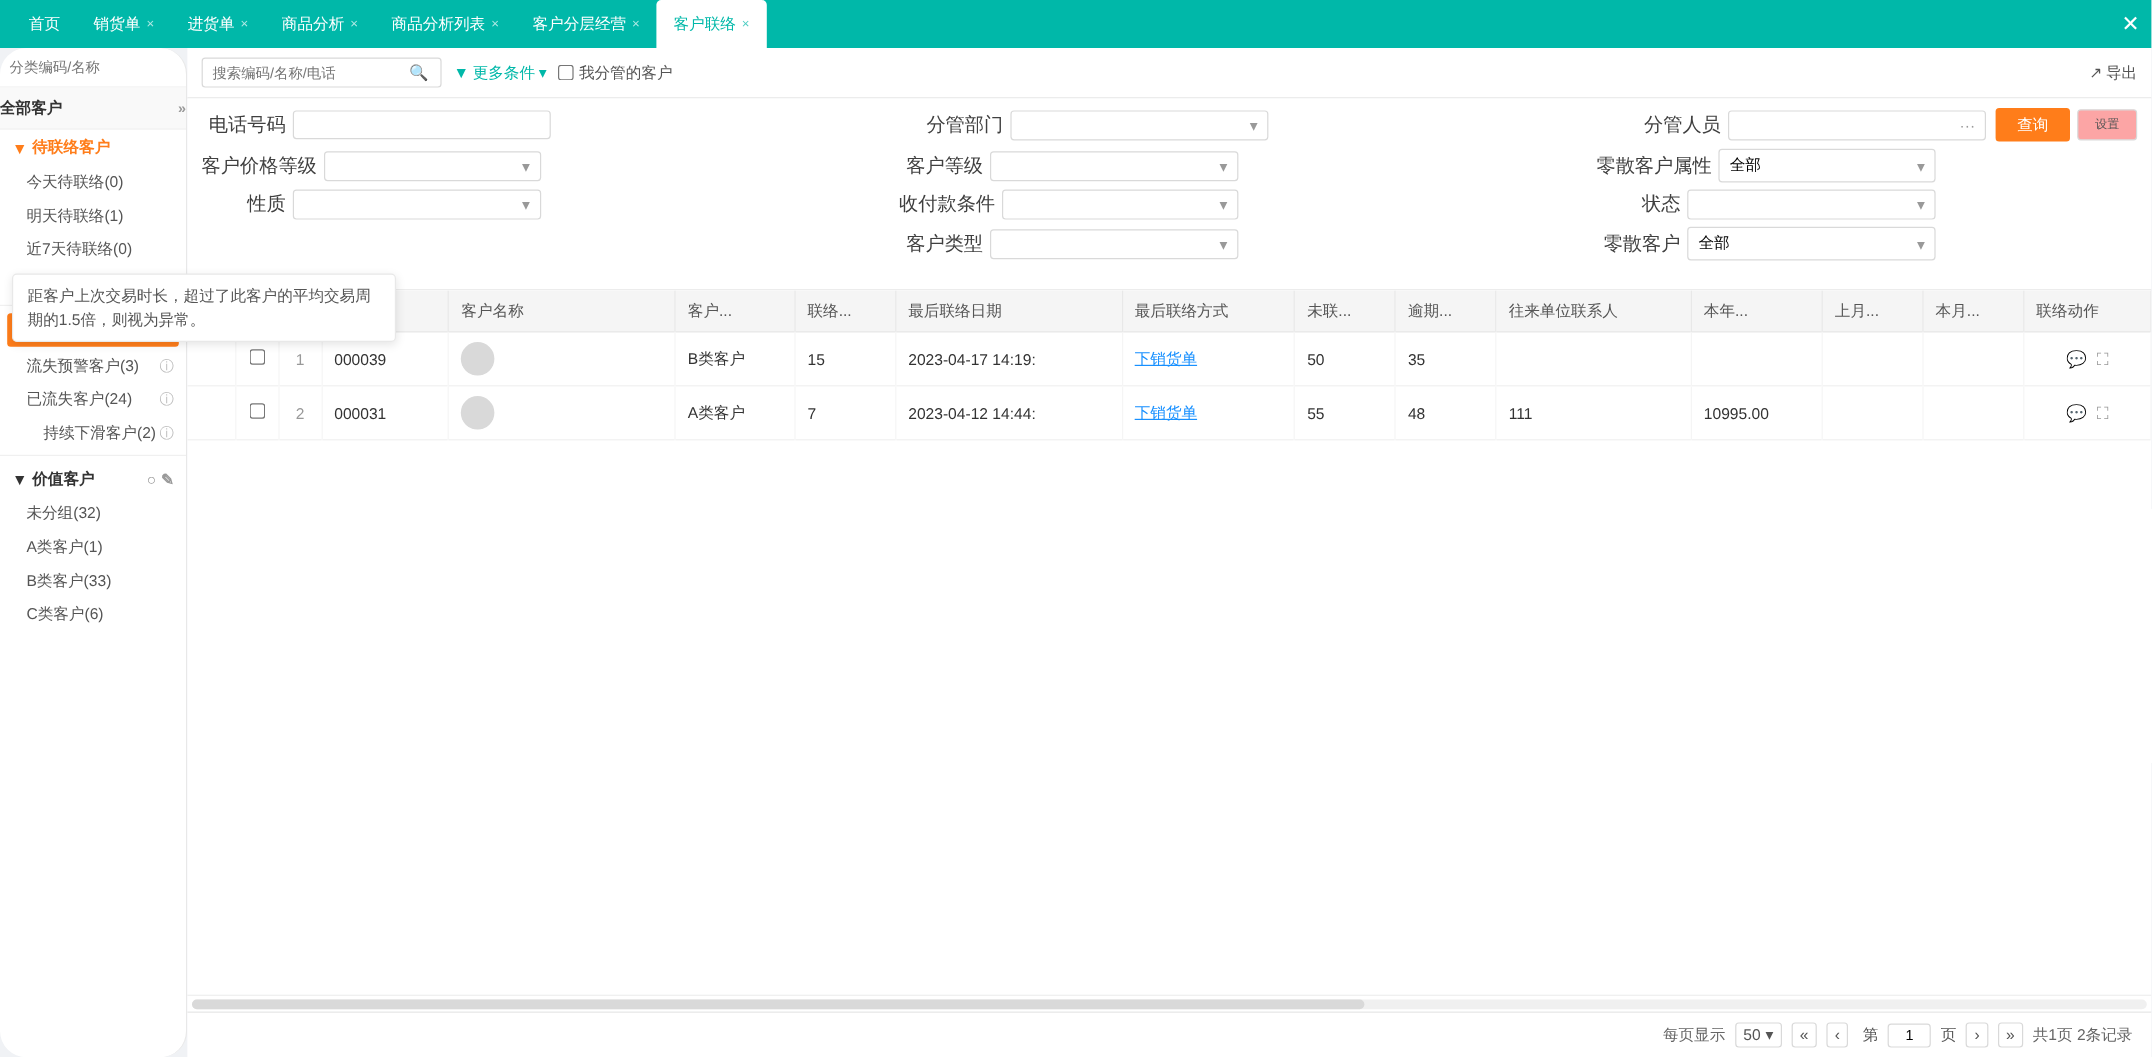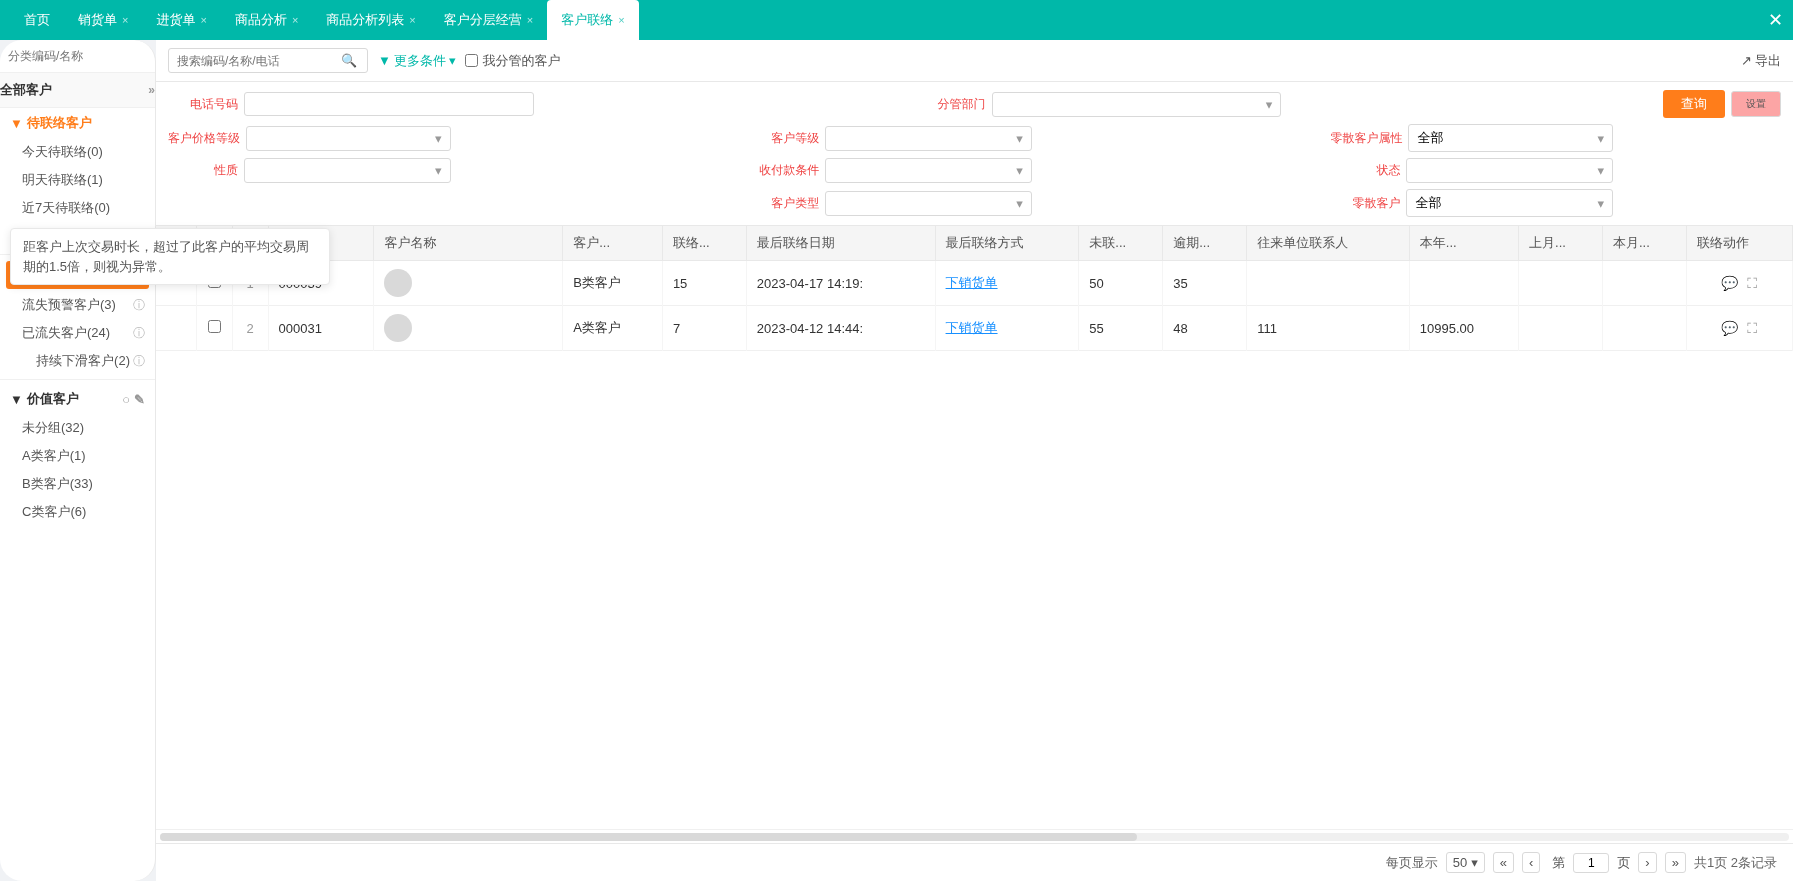--- a/index.html
+++ b/index.html
@@ -94,25 +94,25 @@
       color: #555; cursor: pointer; font-size: 12px;
     }
 
     
     .advanced-filter {
       background: #fff; padding: 8px 12px; border-bottom: 1px solid #e8e8e8;
     }
     .filter-row {
       display: flex; align-items: center; gap: 8px; margin-bottom: 6px;
     }
-    .filter-row:last-child { margin-bottom: 0; }
+    .filter-row:last-child { margin-bottom: 16px; }
     .filter-field {
       display: flex; align-items: center; gap: 6px; flex: 1; max-width: 380px;
     }
-    .filter-label { color: #ef4444; font-size: 12px; white-space: nowrap; min-width: 70px; text-align: right; }
+    .filter-label { color: #404040; font-size: 16px; white-space: nowrap; min-width: 70px; text-align: right; }
     .filter-select {
       flex: 1; border: 1px solid #d9d9d9; border-radius: 3px; padding: 4px 8px;
       font-size: 12px; display: flex; align-items: center; justify-content: space-between;
       cursor: pointer; background: #fff; min-width: 120px;
     }
     .filter-select .placeholder { color: #bbb; }
     .filter-select .arrow { color: #999; }
     .filter-input {
       flex: 1; border: 1px solid #d9d9d9; border-radius: 3px; padding: 4px 8px;
       font-size: 12px; outline: none;
@@ -343,20 +343,27 @@
         </div>
         <div style="flex:1;"></div>
         <div class="filter-field">
           <span class="filter-label">分管部门</span>
           <div class="filter-select">
             <span class="placeholder"></span>
             <span class="arrow">▾</span>
           </div>
         </div>
         <div style="flex:1;"></div>
+        <div class="filter-field">
+          <span class="filter-label">分管人员</span>
+          <div class="filter-select" style="min-width:140px;">
+            <span class="placeholder"></span>
+            <span class="arrow">···</span>
+          </div>
+        </div>
         <div class="filter-btn-group">
           <button class="btn-query">查询</button>
           <button class="btn-settings">设置</button>
         </div>
       </div>
 
       <div class="filter-row">
         <div class="filter-field">
           <span class="filter-label">客户价格等级</span>
           <div class="filter-select">

